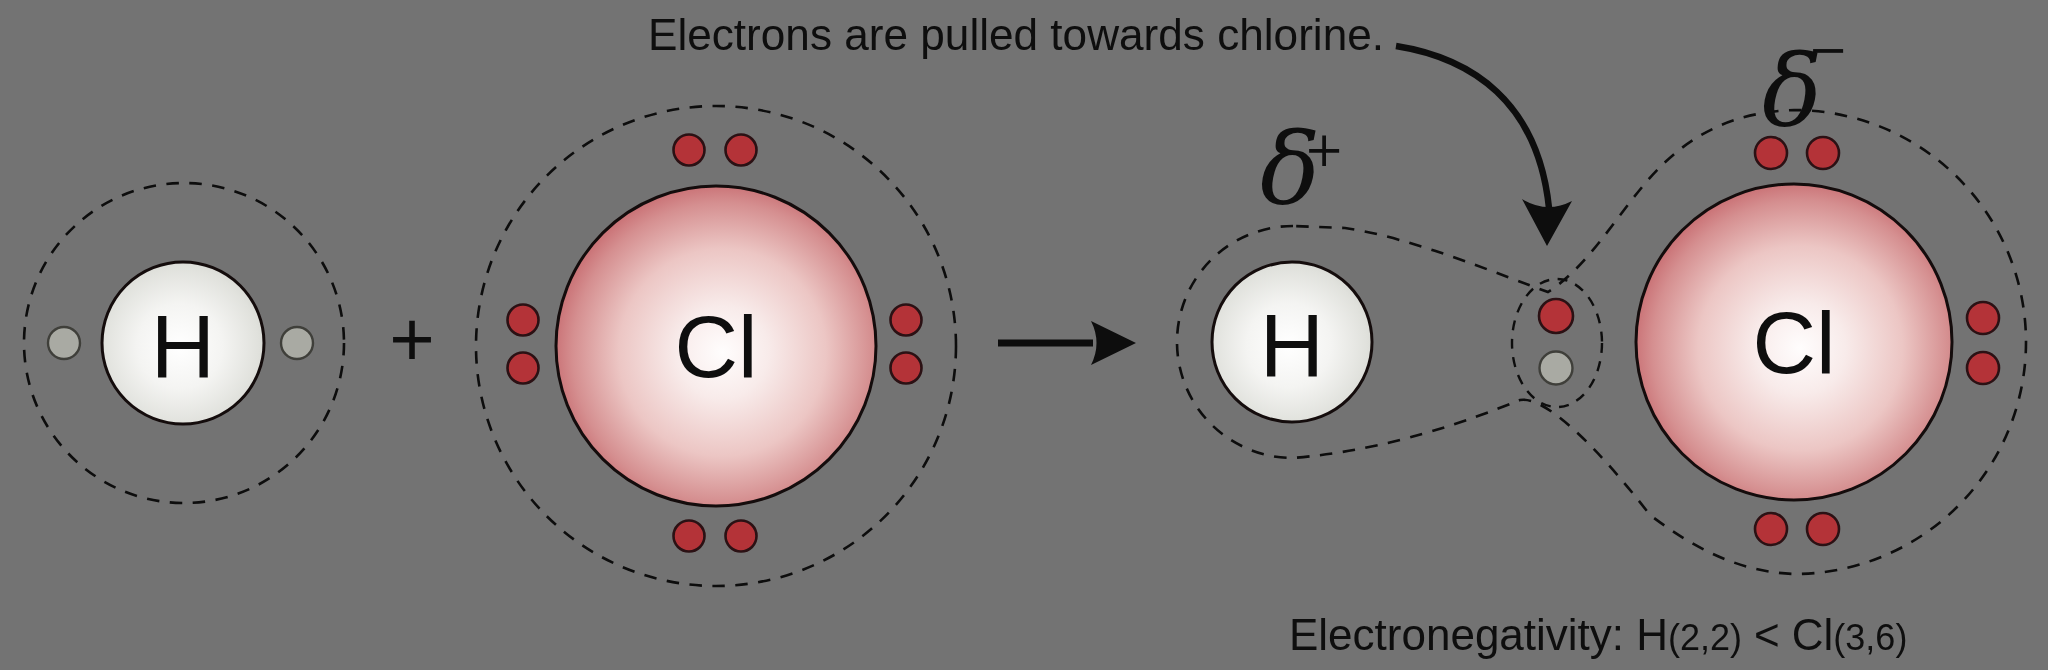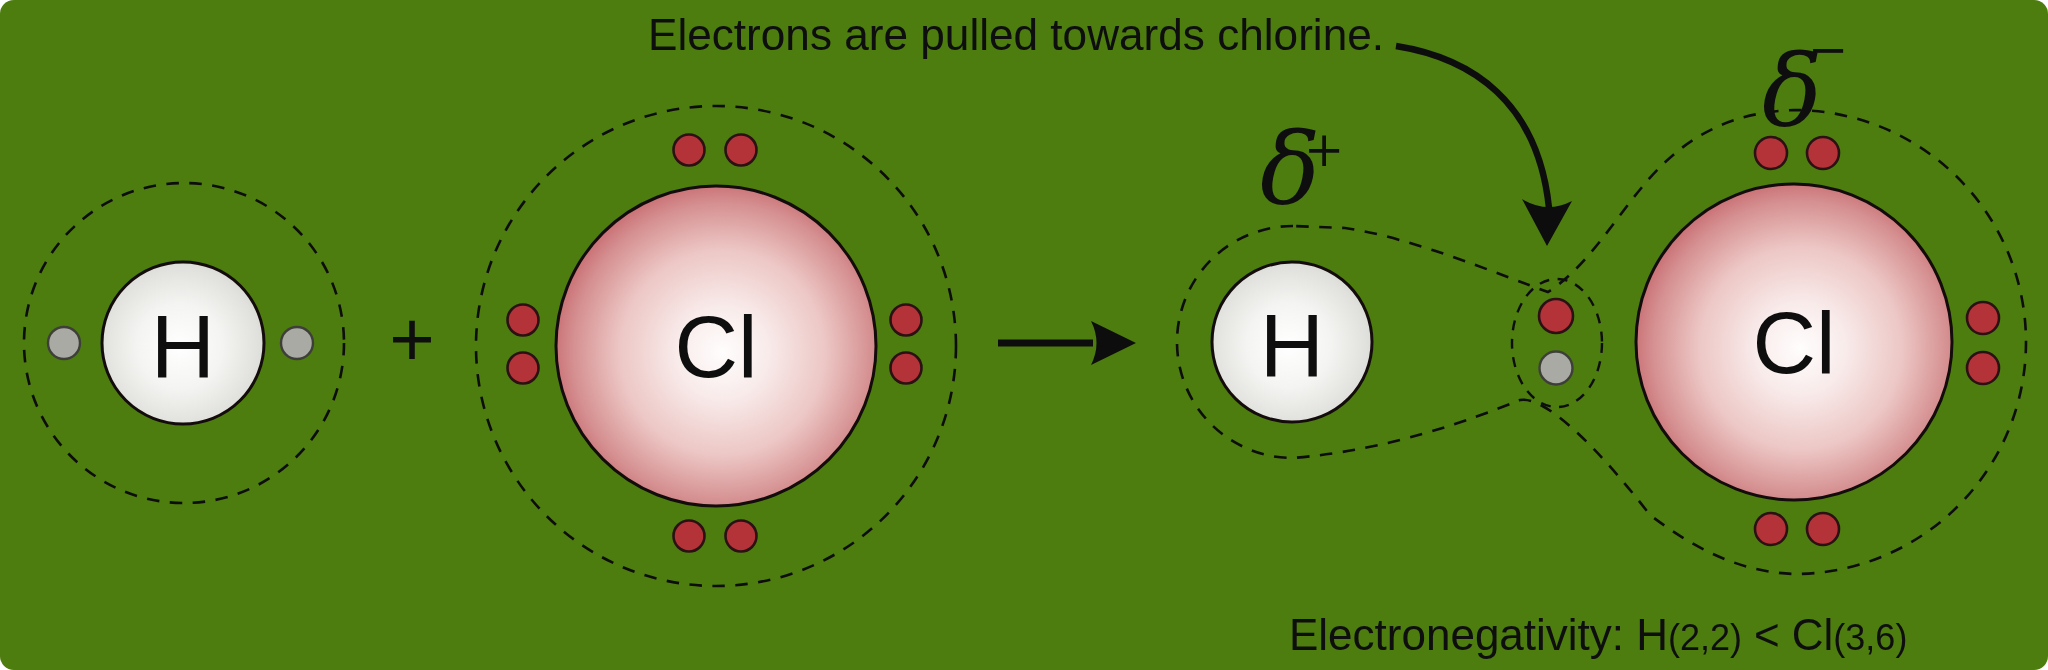--- a/index.html
+++ b/index.html
@@ -1,16 +1,16 @@
 <!DOCTYPE html>
 <html><head>
 <meta charset="utf-8">
 <style>
   html,body{margin:0;padding:0;background:#ffffff;}
-  .stage{position:relative;width:2048px;height:670px;background:#4d7c0f;overflow:hidden;border-radius:14px;}
+  .stage{position:relative;width:2048px;height:670px;background:#737373;overflow:hidden;}
   svg{position:absolute;left:0;top:0;}
   text{font-family:"Liberation Sans",sans-serif;fill:#0e0e0e;}
   .atom-label{font-size:88px;}
   .h-label{font-size:89px;}
   .note-text{font-size:44px;}
   .footer-main{font-size:44px;}
   .footer-small{font-size:36px;}
   .plus-text{font-size:78px;}
   .delta{font-family:"DejaVu Serif",serif;font-style:italic;font-size:100px;}
   .delta-sign{font-family:"DejaVu Serif",serif;font-size:48px;}

